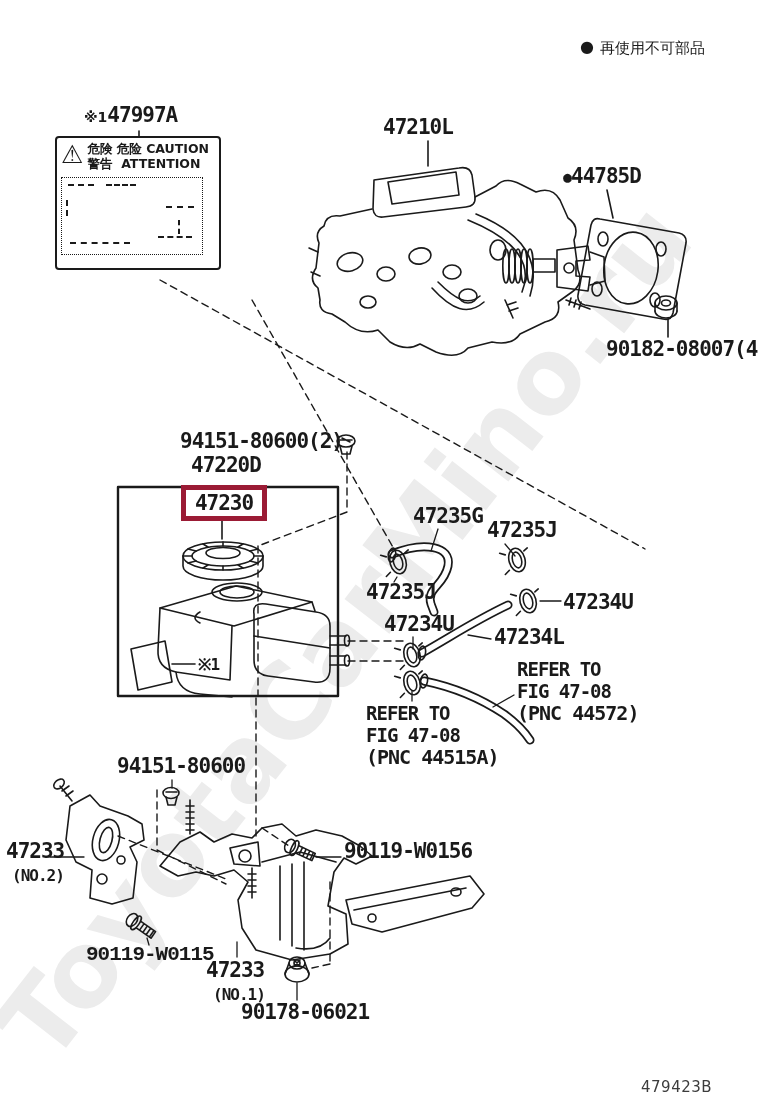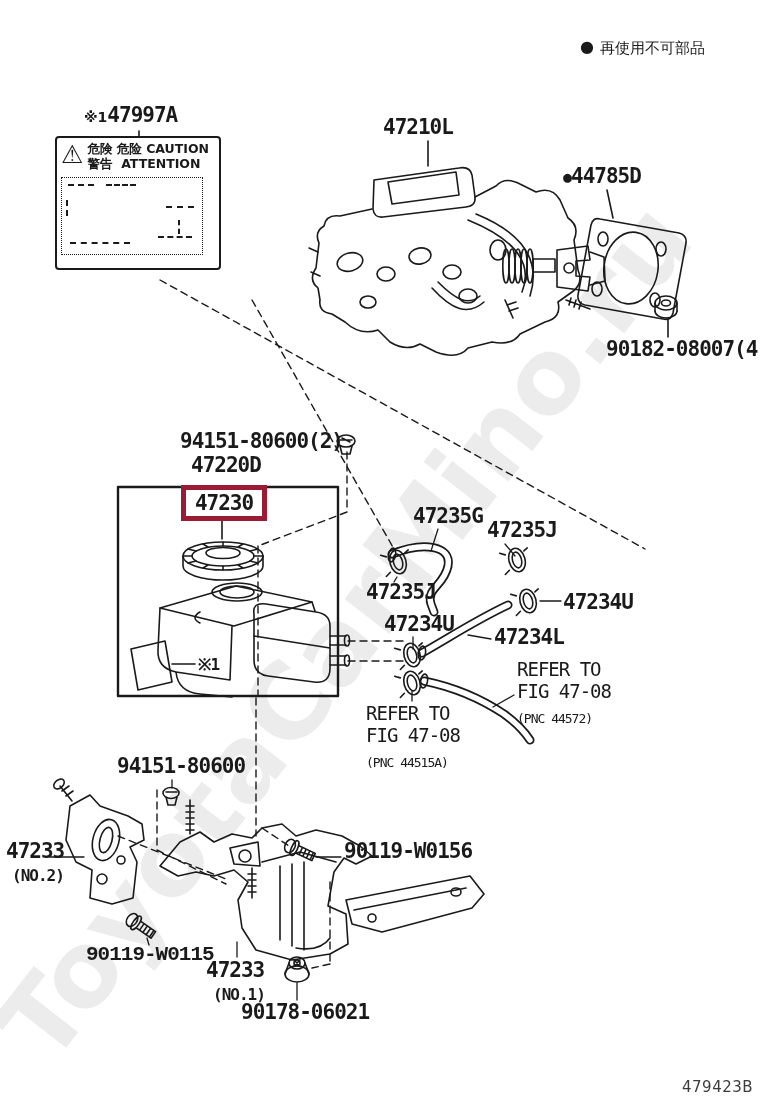--- a/index.html
+++ b/index.html
@@ -9,23 +9,23 @@
   #watermark{position:absolute;left:-205px;top:520px;width:1180px;z-index:0;
     font-family:"DejaVu Sans", sans-serif;font-weight:bold;font-size:104px;
     color:var(--wm);white-space:nowrap;transform:rotate(-52deg);letter-spacing:1px;
     user-select:none;}
   svg#art{position:absolute;left:0;top:0;z-index:1;}
   .abs{position:absolute;z-index:2;}
   .lbl{font-family:"DejaVu Sans Mono", monospace;font-weight:bold;font-size:21px;
        letter-spacing:-1px;white-space:nowrap;line-height:1.05;}
   .lbl-sm{font-family:"DejaVu Sans Mono", monospace;font-weight:bold;font-size:16px;
        letter-spacing:-1px;white-space:nowrap;}
-  .refer{font-family:"DejaVu Sans Mono", monospace;font-weight:normal;font-size:19px;
+  .refer{font-family:"DejaVu Sans Mono", monospace;font-weight:bold;font-size:19px;
        letter-spacing:-1px;line-height:22px;white-space:nowrap;}
-  .pnc{font-size:13px;letter-spacing:-1px;margin-top:6px;}
+  .pnc{font-size:20px;letter-spacing:-1px;}
   .bullet{font-size:15px;vertical-align:1px;}
   .legend-row{font-size:15px;white-space:nowrap;line-height:22px;}
   .legend-row .bullet{font-size:16px;margin-right:6px;}
   #hl-box{border:5px solid var(--highlight);background:#fff;width:76px;height:26px;
       display:flex;align-items:center;justify-content:center;}
   #caution-box{width:154px;height:124px;border:2.5px solid var(--line);border-radius:4px;
       background:transparent;padding:3px 4px;}
   .caut-head{display:flex;align-items:flex-start;gap:4px;height:34px;}
   .caut-tri{font-size:25px;line-height:28px;}
   .caut-txt{font-size:12.5px;font-weight:bold;line-height:15px;white-space:nowrap;
@@ -316,15 +316,15 @@
   <div class="abs lbl-sm" style="left:12px;top:866px;">(NO.2)</div>
 
   <div class="abs lbl" style="left:344px;top:840px;">90119-W0156</div>
   <div class="abs lbl" style="left:86px;top:944px;font-family:Liberation Mono, monospace;">90119-W0115</div>
 
   <div class="abs lbl" style="left:206px;top:959px;">47233</div>
   <div class="abs lbl-sm" style="left:213px;top:985px;">(NO.1)</div>
 
   <div class="abs lbl" style="left:241px;top:1001px;">90178-06021</div>
 
-  <div class="abs code" style="left:682px;top:1078px;text-align:right;">479423B</div>
+  <div class="abs code" style="left:641px;top:1078px;text-align:right;">479423B</div>
 
 </div>
 
 </body></html>

